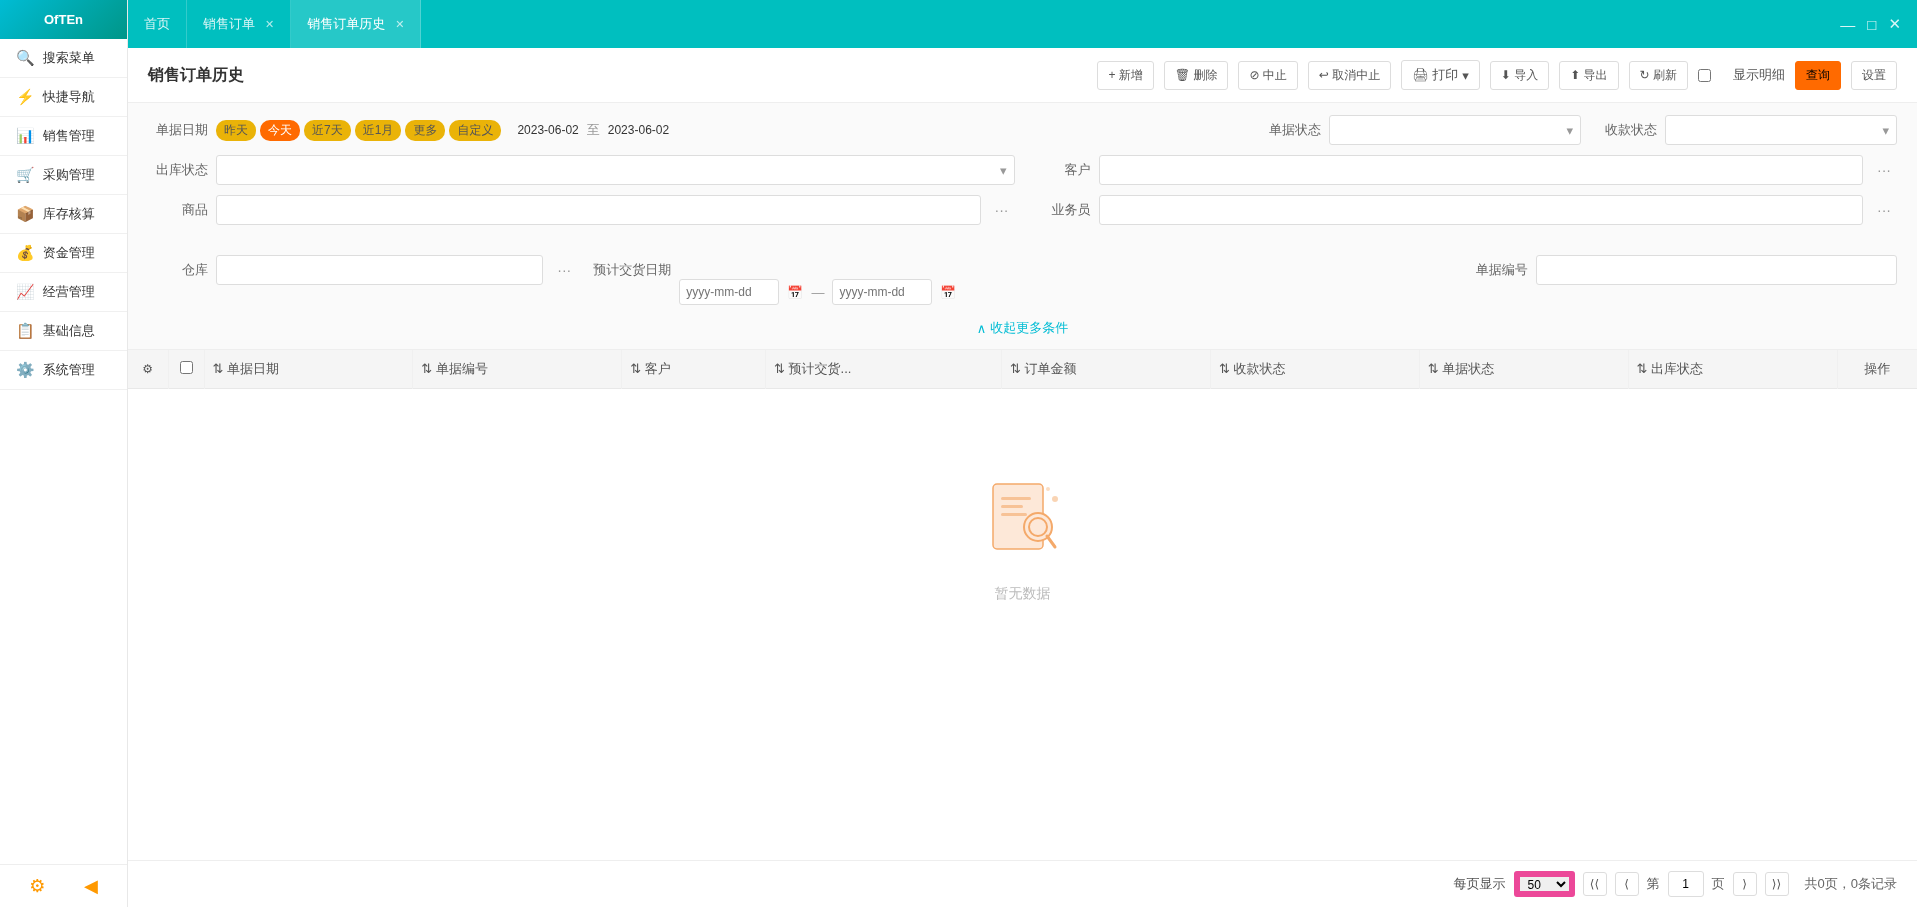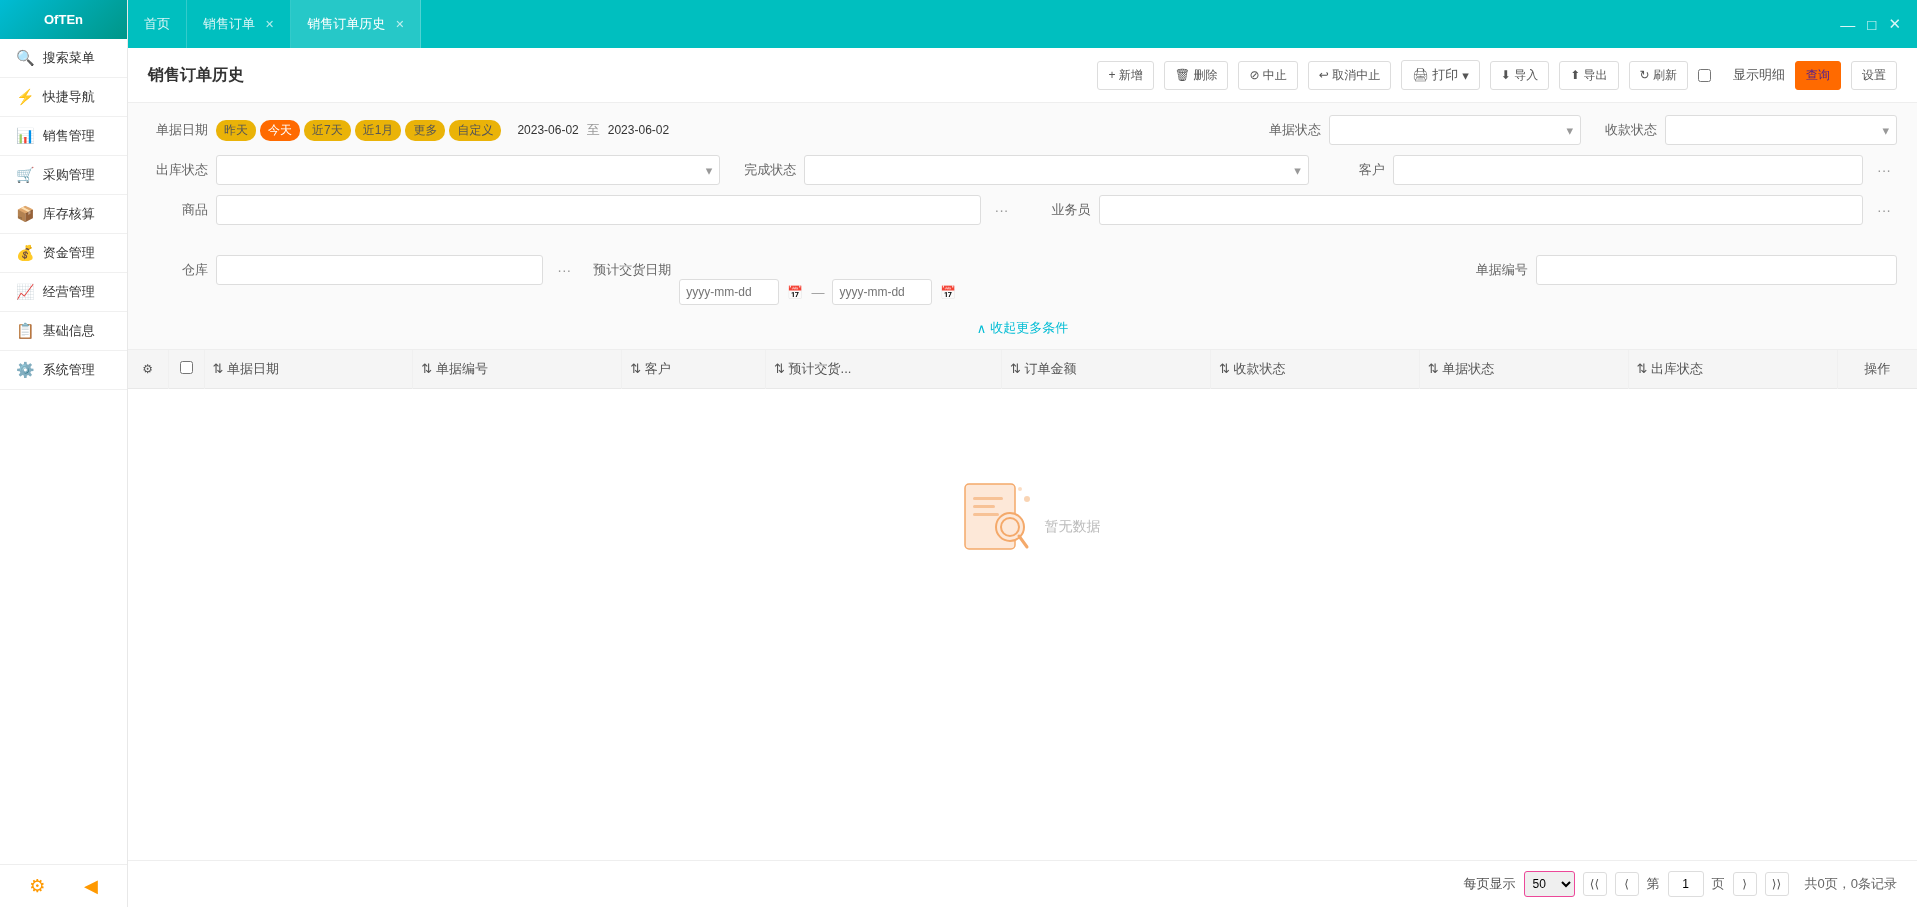--- a/index.html
+++ b/index.html
@@ -121,21 +121,21 @@
       padding: 5px 10px;
       border: 1px solid #ddd;
       border-radius: 3px;
       background: #fff;
       cursor: pointer;
       color: #555;
       font-size: 12px;
     }
     .toolbar-btn-primary {
       background: #ff6a00;
-      color: #4c1d95;
+      color: #000000;
       border-color: #ff6a00;
     }
     .checkbox-display { display: flex; align-items: center; gap: 22px; font-size: 12px; color: #555; }
     .checkbox-display input { cursor: pointer; }
 
     
     .filter-area {
       padding: 12px 20px;
       border-bottom: 1px solid #eee;
       flex-shrink: 0;
@@ -263,21 +263,21 @@
     }
     thead th:last-child { border-right: none; }
     .th-sort { cursor: pointer; }
     .settings-th { width: 40px; text-align: center; }
     .check-th { width: 36px; text-align: center; }
     .action-th { width: 80px; text-align: center; }
 
     
     .empty-state {
       display: flex;
-      flex-direction: row;
+      flex-direction: column;
       align-items: center;
       justify-content: center;
       padding: 80px 0;
     }
     .empty-icon {
       width: 100px;
       height: 100px;
       margin-bottom: 16px;
     }
     .empty-text { color: #bbb; font-size: 14px; }
@@ -289,21 +289,21 @@
       justify-content: flex-end;
       padding: 10px 20px;
       border-top: 1px solid #eee;
       gap: 8px;
       flex-shrink: 0;
       font-size: 13px;
       color: #555;
     }
     .pagination-select {
       height: 26px;
-      border: 1px solid #ec4899;
+      border: 6px solid #ec4899;
       border-radius: 3px;
       padding: 0 4px;
       font-size: 12px;
     }
     .pagination-btn {
       width: 24px;
       height: 24px;
       display: flex;
       align-items: center;
       justify-content: center;
@@ -463,28 +463,20 @@
       <div class="filter-row">
         <div class="filter-item">
           <span class="filter-label">出库状态</span>
           <div class="filter-select-wrapper">
             <select>
               <option value=""></option>
             </select>
           </div>
         </div>
         <div class="filter-item">
-          <span class="filter-label">完成状态</span>
-          <div class="filter-select-wrapper">
-            <select>
-              <option value=""></option>
-            </select>
-          </div>
-        </div>
-        <div class="filter-item">
           <span class="filter-label">客户</span>
           <input class="filter-input" style="flex: 1 1 0%;">
           <button class="dotdotdot-btn">···</button>
         </div>
       </div>
 
       <div class="filter-row">
         <div class="filter-item">
           <span class="filter-label">商品</span>
           <input class="filter-input" style="flex: 1 1 0%;">

